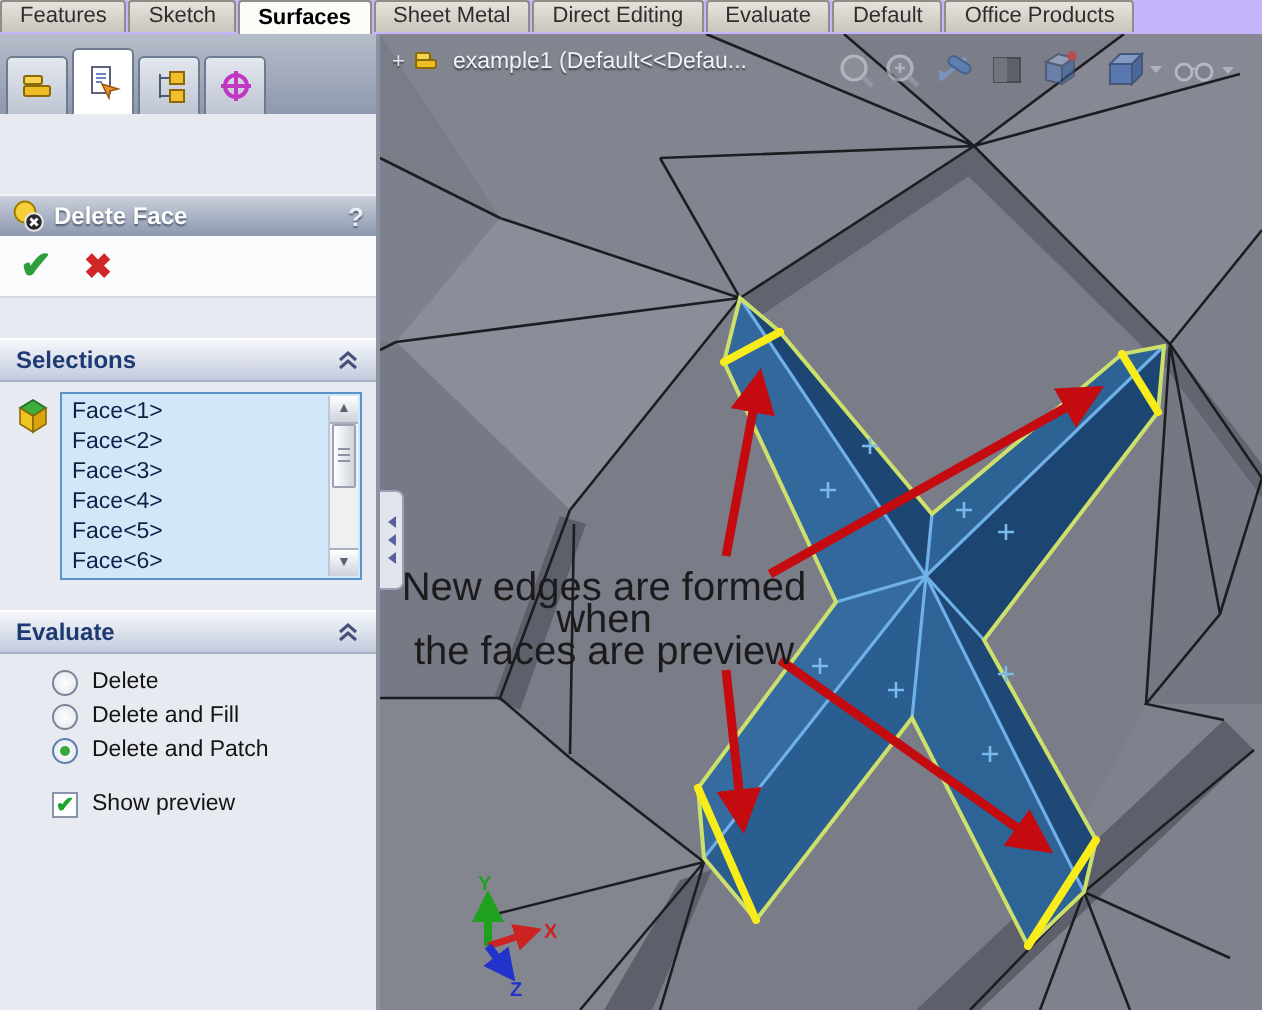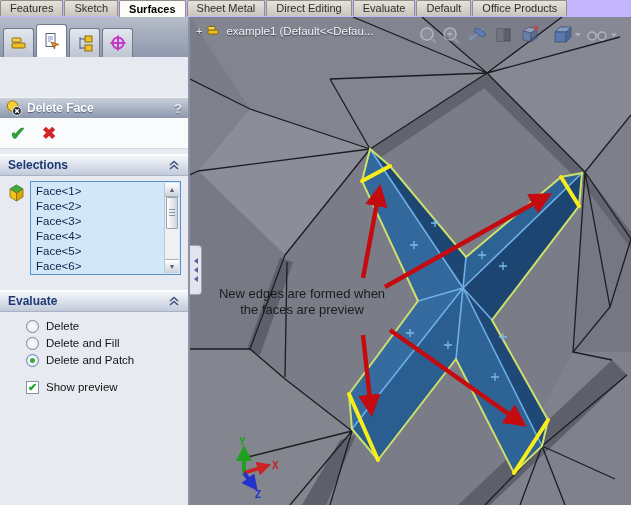--- a/index.html
+++ b/index.html
@@ -20,21 +20,21 @@
         border:1px solid #6f7a8e;border-bottom:none;border-radius:3px 3px 0 0;
         display:flex;align-items:center;justify-content:center;}
   .mtab.active{background:#ffffff;height:32px;}
   .pm-title{height:20px;background:linear-gradient(#cad0dc,#8d98ae);display:flex;align-items:center;
             padding:0 6px;gap:5px;border-top:1px solid #f2f4f8;margin-top:40px;}
   .pm-title .t{font-size:12px;font-weight:bold;color:#ffffff;text-shadow:0 1px 1px #515b70;}
   .pm-title .help{margin-left:auto;font-size:13px;font-weight:bold;color:#e9ecf3;text-shadow:0 1px 1px #515b70;cursor:default;}
   .okbar{height:30px;background:#fafbfd;display:flex;align-items:center;gap:16px;padding-left:10px;border-bottom:1px solid #d7dae2;}
   .ok{color:#2f9e3d;font-size:19px;font-weight:bold;line-height:19px;cursor:default;}
   .cancel{color:#d0262a;font-size:17px;font-weight:bold;line-height:17px;cursor:default;}
-  .ghead{height:20px;margin-top:5px;background:linear-gradient(#f6f8fb,#c2cadb);border-top:1px solid #ffffff;
+  .ghead{height:20px;margin-top:20px;background:linear-gradient(#f6f8fb,#c2cadb);border-top:1px solid #ffffff;
          border-bottom:1px solid #a9b2c4;display:flex;align-items:center;padding:0 8px;
          font-size:12px;font-weight:bold;color:#1d3a74;}
   .ghead .chev{margin-left:auto;}
   .selbody{padding:5px 7px 6px 7px;display:flex;gap:4px;}
   .listbox{flex:1;height:94px;background:#d2e7f8;border:1px solid #5a93c9;position:relative;
            font-size:11.5px;color:#131f49;padding:2px 16px 0 5px;line-height:15px;box-sizing:border-box;}
   .scroll{position:absolute;top:1px;right:1px;bottom:1px;width:14px;background:#eef0f2;border-left:1px solid #b9c9da;}
   .sbtn{height:13px;display:flex;align-items:center;justify-content:center;font-size:7px;color:#5a6170;
         background:linear-gradient(#ffffff,#cdd2da);border-bottom:1px solid #aab2bf;}
   .sbtn.down{position:absolute;bottom:0;left:0;right:0;border-top:1px solid #aab2bf;border-bottom:none;}
@@ -52,21 +52,21 @@
   .checkbox{width:13px;height:13px;border:1px solid #8a94a8;background:#ffffff;box-sizing:border-box;
             display:flex;align-items:center;justify-content:center;font-size:11px;font-weight:bold;color:#1fa32a;flex:0 0 auto;}
 
   
   .gfx{position:absolute;left:190px;top:17px;width:441px;height:488px;background:#7a7d88;}
   .gfx svg.scene{position:absolute;left:0;top:0;}
   .tree{position:absolute;left:6px;top:7px;display:flex;align-items:center;gap:5px;color:#f2f3f6;
         font-size:11.5px;text-shadow:0 1px 1px #3a3c44;cursor:default;}
   .tree .plus{font-size:11px;color:#e6e8ee;}
   .hud{position:absolute;top:5px;right:6px;opacity:.62;}
-  .note{position:absolute;left:6px;top:269px;width:212px;text-align:center;font-size:13px;line-height:16px;color:#1b1b1b;}
+  .note{position:absolute;left:6px;top:269px;width:212px;text-align:center;font-size:20px;line-height:16px;color:#1b1b1b;}
   .splitter{position:absolute;left:0;top:228px;width:11px;height:48px;background:#e2e5ec;border:1px solid #9aa1b2;
             border-left:none;border-radius:0 4px 4px 0;display:flex;flex-direction:column;align-items:center;
             justify-content:center;gap:3px;}
   .splitter span{width:0;height:0;border-top:3px solid transparent;border-bottom:3px solid transparent;border-right:4px solid #5a5fa0;}
 </style>
 </head>
 <body>
 
 <div class="ribbon">
   <div class="rtab">Features</div>

